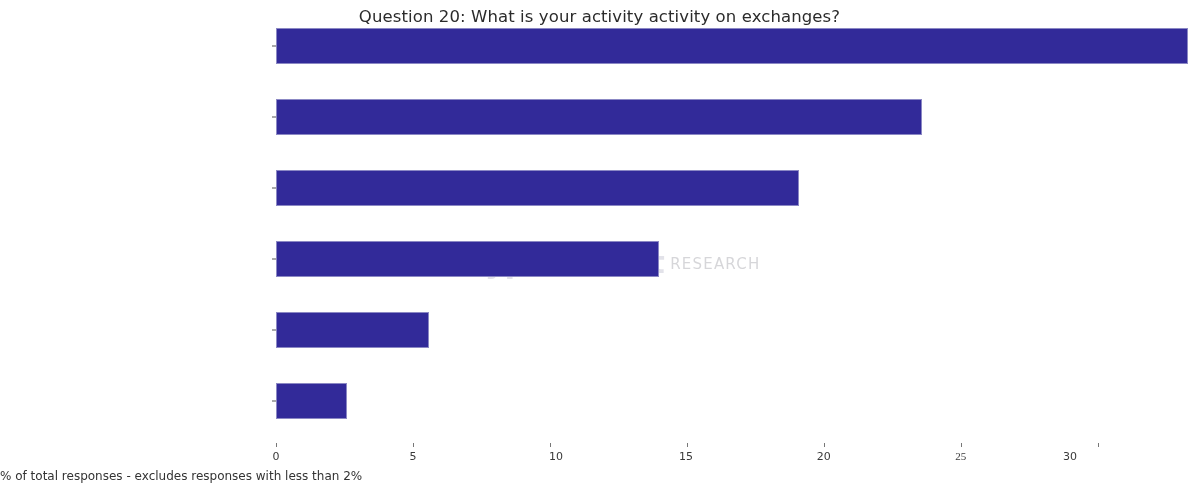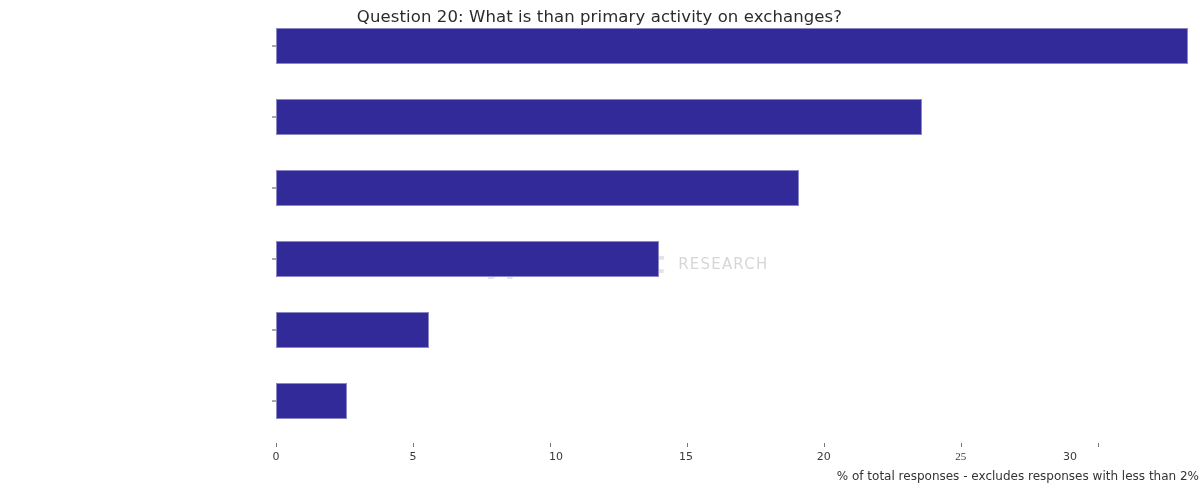--- a/index.html
+++ b/index.html
@@ -53,21 +53,21 @@
   #watermark .wm-main {
     font-size: 31px;
     font-weight: bold;
     color: rgba(120,120,150,0.21);
     letter-spacing: -0.6px;
   }
   #watermark .wm-sub {
     font-size: 15px;
     color: rgba(120,120,130,0.30);
     letter-spacing: 1.2px;
-    margin-left: 14px;
+    margin-left: 6px;
     position: relative;
     top: -4px;
   }
 
   
   .bar-row {
     position: absolute;
     left: 0;
     height: 36px;
   }
@@ -104,32 +104,32 @@
     font-size: 11px;
     color: #3a3a3a;
     transform: translateX(-50%);
     white-space: nowrap;
   }
   #xaxis-label {
     position: absolute;
     left: 0;
     top: 469px;
     width: 1199px;
-    text-align: right;
+    text-align: left;
     font-size: 12px;
     color: #333333;
     white-space: nowrap;
   }
 </style>
 </head>
 <body>
 
 <div id="figure">
 
-  <div id="chart-title">Question 20: What is than primary activity on exchanges?</div>
+  <div id="chart-title">Question 20: What is your activity activity on exchanges?</div>
 
   <div id="watermark">
     <span class="wm-main">CryptoQuant</span><span class="wm-sub">RESEARCH</span>
   </div>
 
   <div id="plot">
       <div class="bar-row" style="top: -3.75px;">
         <div class="bar" title="33.3" style="width: 912.045px; background: rgb(50, 42, 153); border-color: rgb(139, 136, 196);"></div>
       </div>
       <div class="ytick-mark" style="top: 14.25px;"></div>

